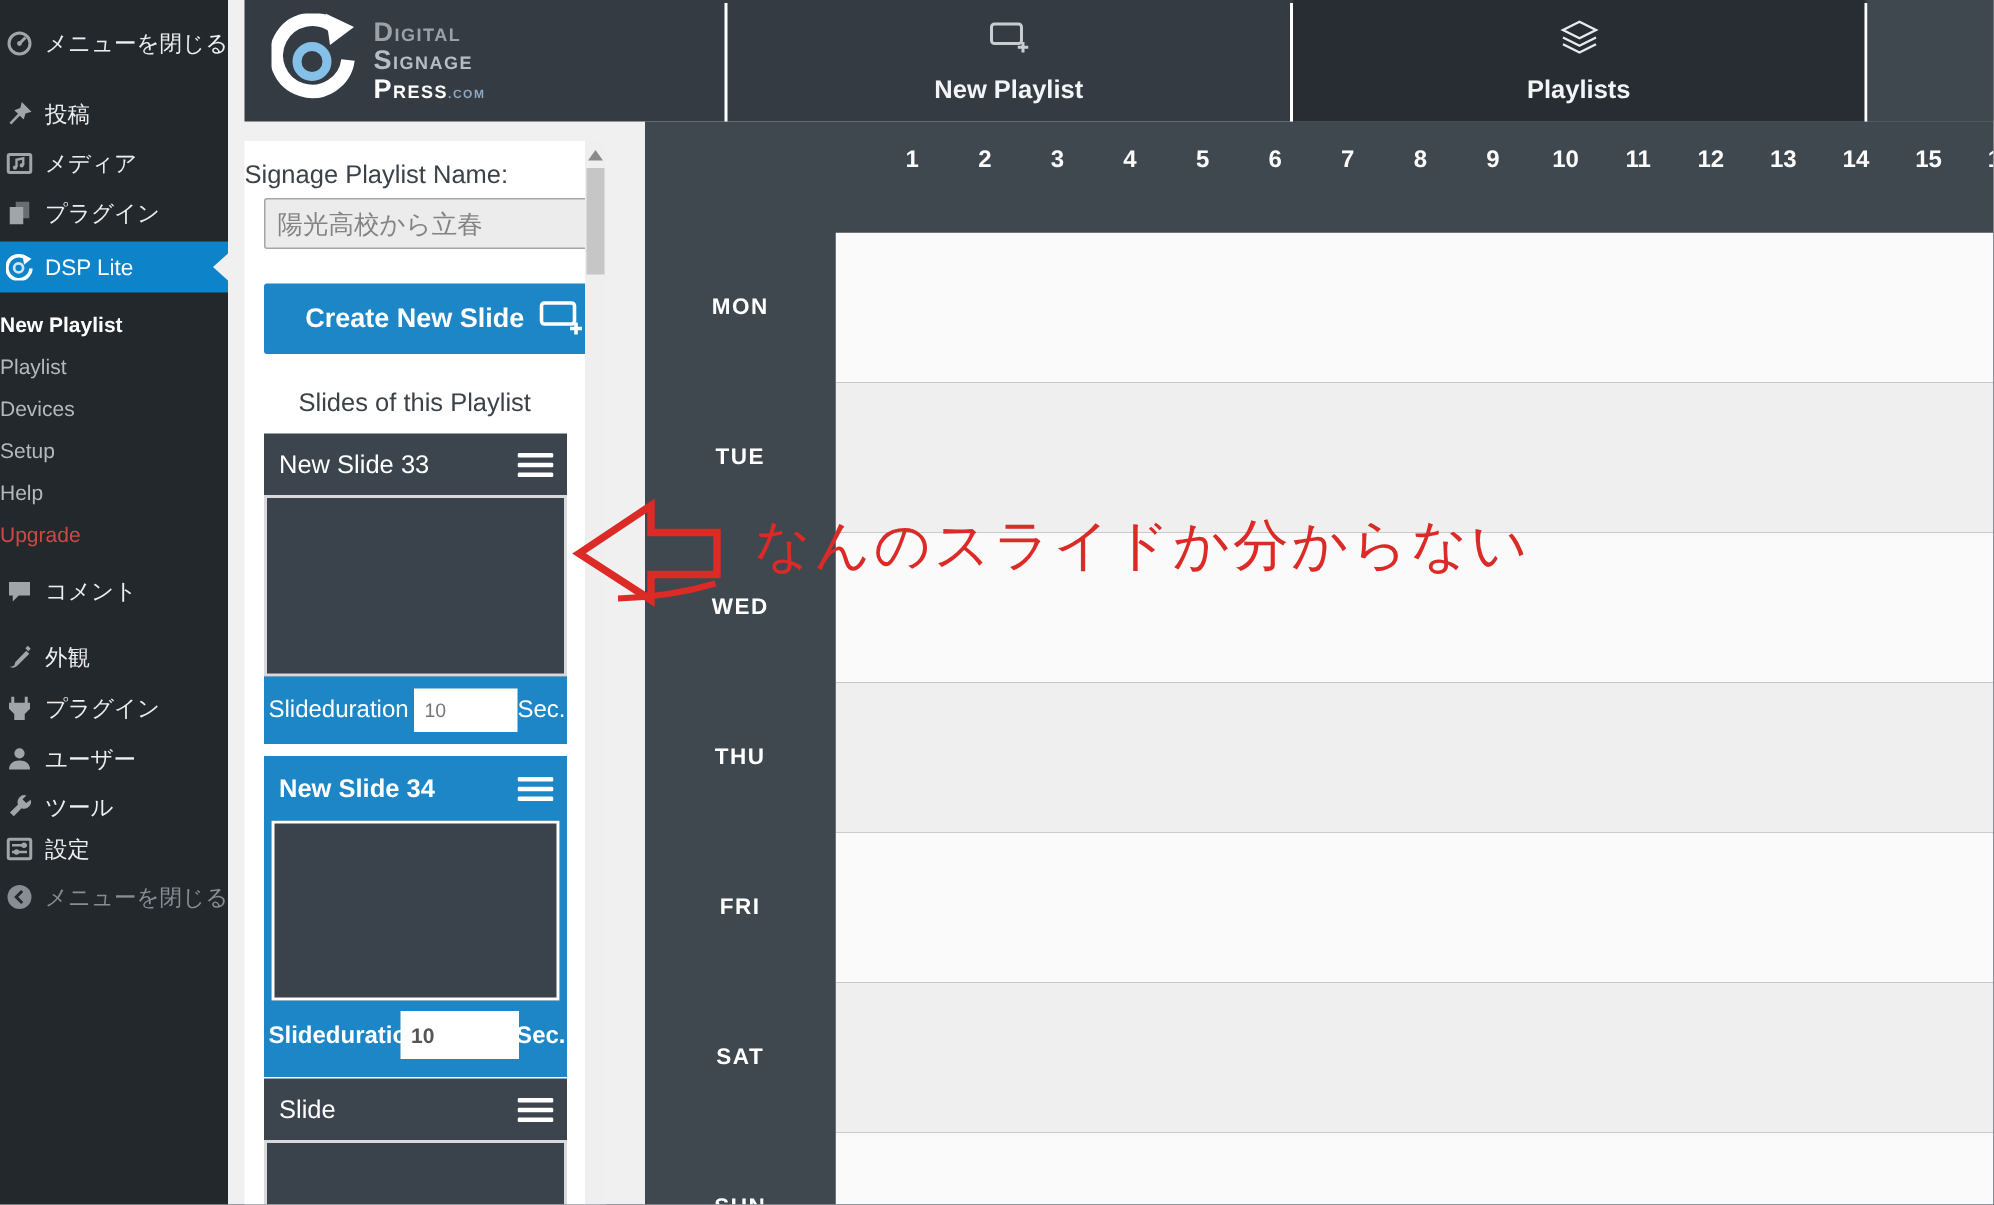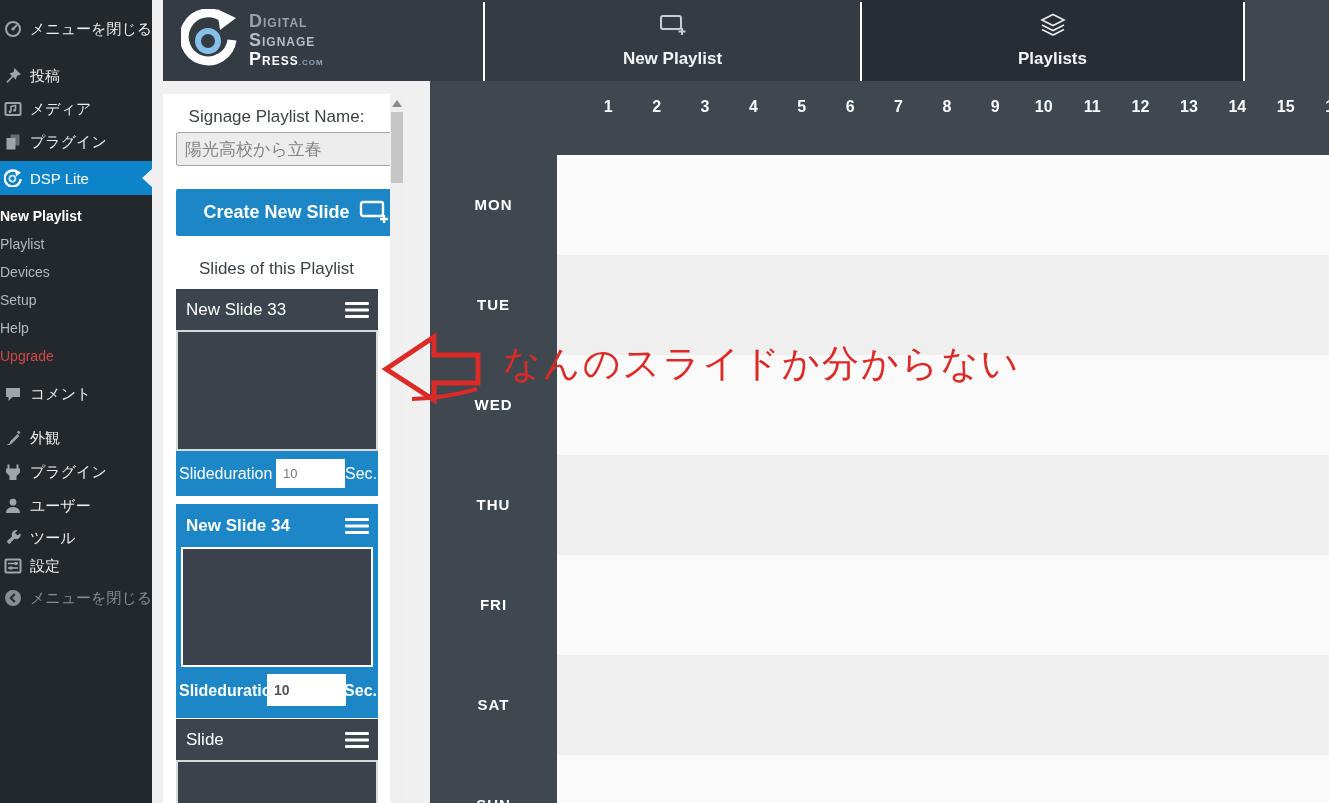--- a/index.html
+++ b/index.html
@@ -53,21 +53,21 @@
   .day-row:nth-child(even){background:#efefef;}
   #day-labels{position:absolute;left:0;top:0;width:137px;height:722px;}
   .day-label{position:absolute;left:0;width:127px;height:20px;line-height:20px;text-align:center;
     font-size:15px;font-weight:bold;color:#ffffff;letter-spacing:1px;}
   .day-label:nth-child(1){top:114px;} .day-label:nth-child(2){top:214px;}
   .day-label:nth-child(3){top:314px;} .day-label:nth-child(4){top:414px;}
   .day-label:nth-child(5){top:514px;} .day-label:nth-child(6){top:614px;}
   .day-label:nth-child(7){top:714px;}
   
   #playlist-panel{position:absolute;left:163px;top:94px;width:227px;height:709px;background:#ffffff;overflow:hidden;z-index:3;}
-  #name-label{position:absolute;left:0;top:13px;width:227px;text-align:center;font-size:17px;color:#3b4248;}
+  #name-label{position:absolute;left:0;top:13px;width:227px;text-align:left;font-size:17px;color:#3b4248;}
   #name-input{position:absolute;left:13px;top:38px;width:240px;height:34px;box-sizing:border-box;
     background:#ececec;border:1px solid #a5a5a5;border-radius:2px;padding:0 8px;font-size:17px;color:#848484;
     font-family:"Liberation Sans","DejaVu Sans",sans-serif;}
   #create-btn{position:absolute;left:13px;top:95px;width:240px;height:47px;background:#1c86c6;border:none;
     border-radius:2px;display:flex;align-items:center;justify-content:center;gap:9px;cursor:pointer;}
   #create-btn .btn-label{font-size:18px;font-weight:bold;color:#ffffff;font-family:"Liberation Sans","DejaVu Sans",sans-serif;}
   #slides-heading{position:absolute;left:0;top:165px;width:227px;text-align:center;font-size:17px;color:#3b4248;}
   .slide-card{position:absolute;left:13px;width:202px;}
   #card-0{top:195px;} #card-1{top:410px;background:#1c86c6;padding-bottom:4px;} #card-2{top:625px;}
   .slide-header{height:41px;background:#3c444d;display:flex;align-items:center;position:relative;cursor:pointer;}

